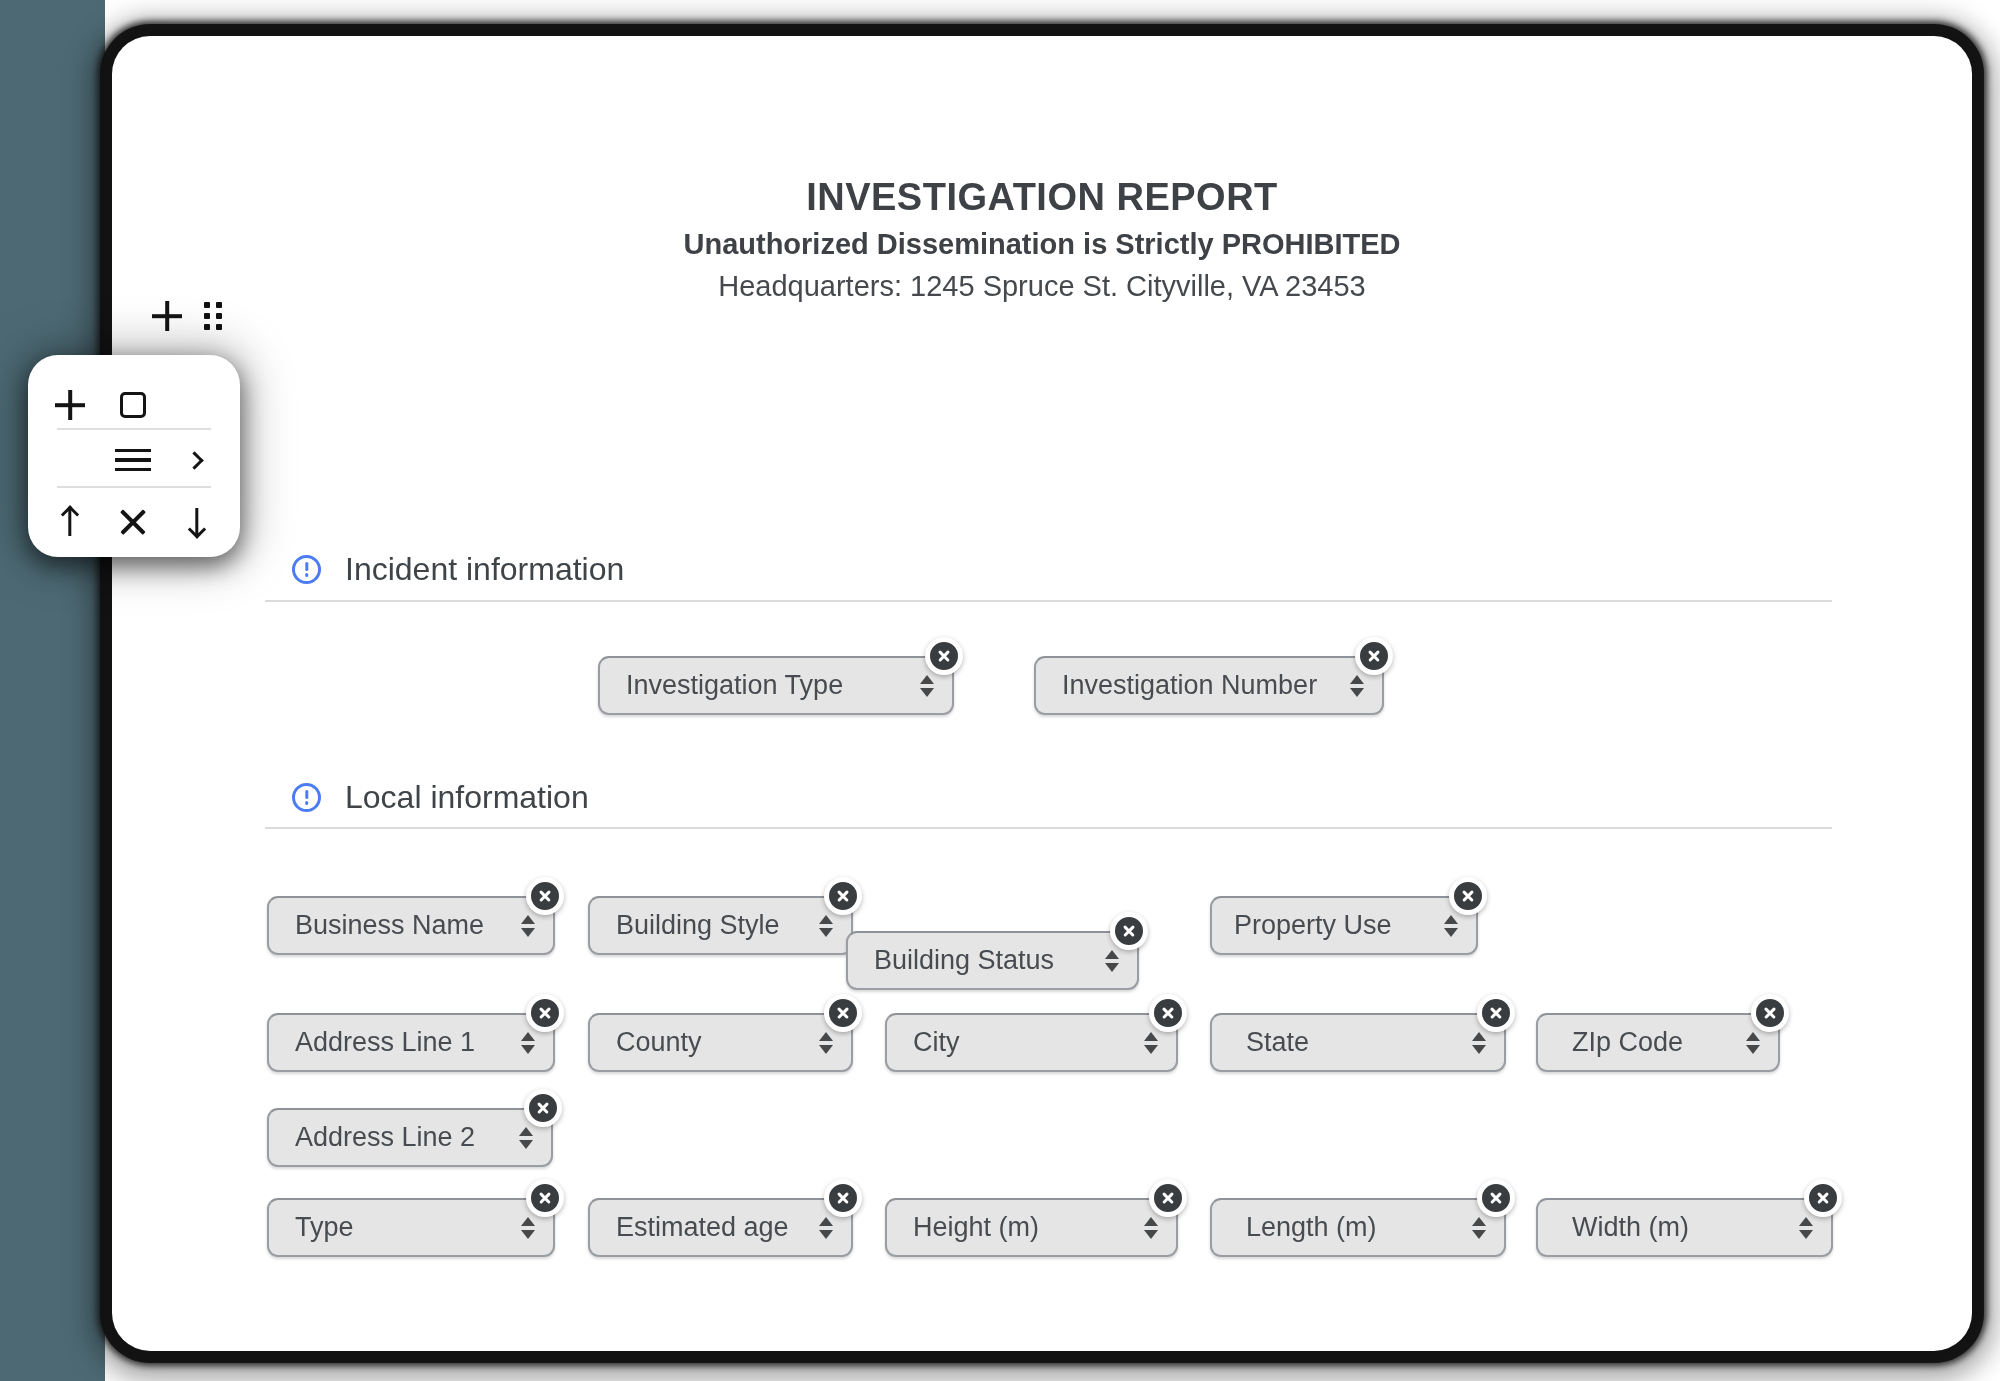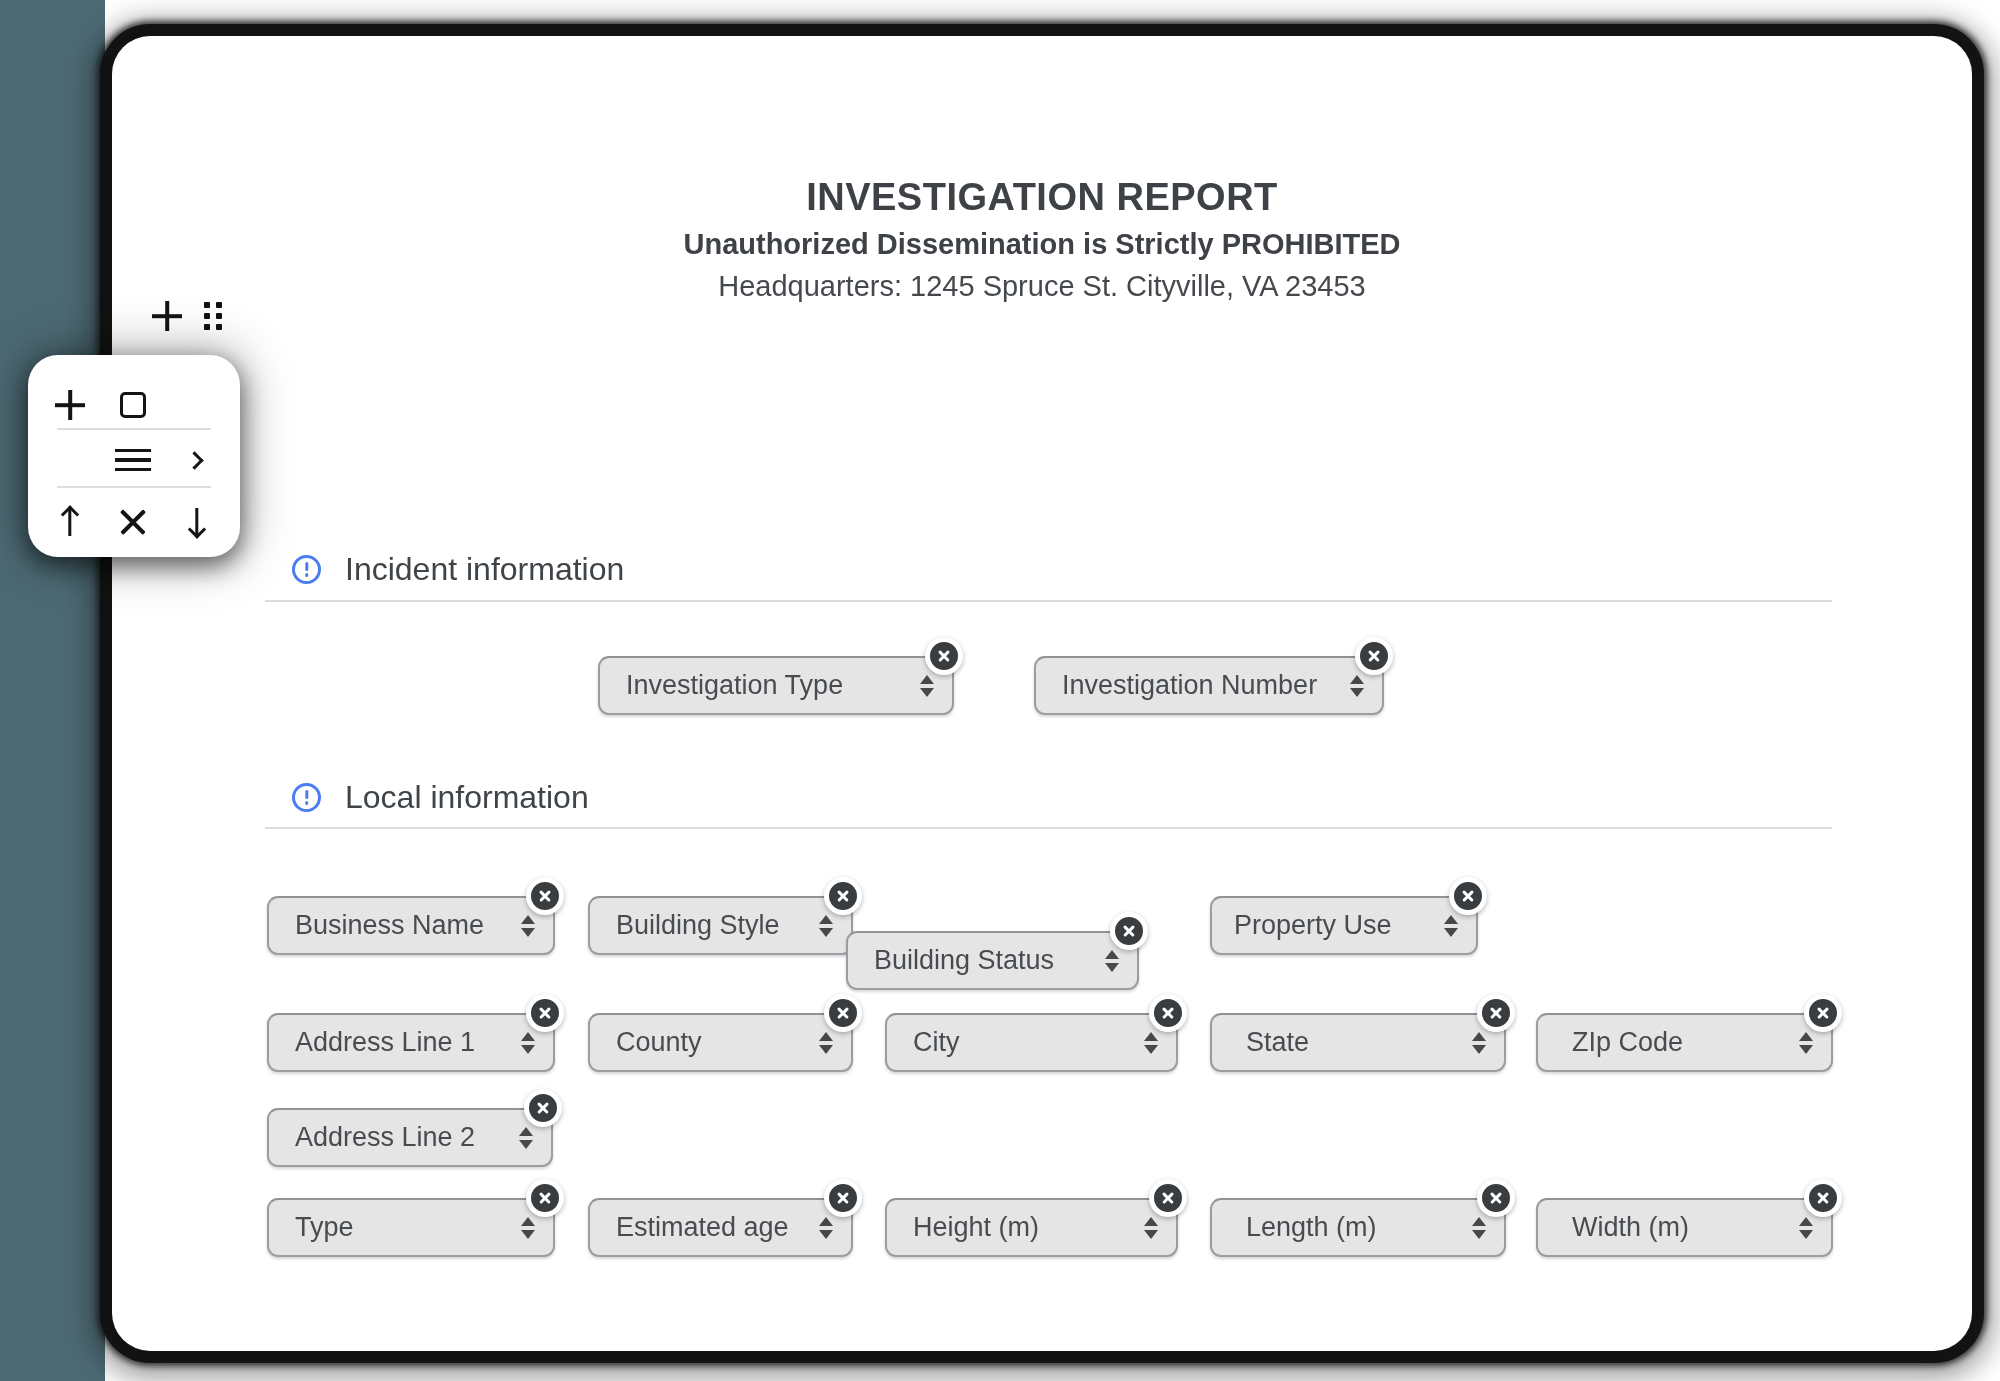--- a/index.html
+++ b/index.html
@@ -233,21 +233,21 @@
   <span class="badge"></span>
 </div>
 <div class="chip" style="left:1210px;top:1013px;width:296px;padding-left:34px;">
   <span class="chip-label">State</span>
   <span class="spinner">
       <i class="up"></i>
       <i class="dn"></i>
     </span>
   <span class="badge"></span>
 </div>
-<div class="chip" style="left:1536px;top:1013px;width:297px;padding-left:34px;text-align:right;">
+<div class="chip" style="left:1536px;top:1013px;width:244px;padding-left:34px;text-align:right;">
   <span class="chip-label">ZIp Code</span>
   <span class="spinner">
       <i class="up"></i>
       <i class="dn"></i>
     </span>
   <span class="badge"></span>
 </div>
 
 <div class="chip" style="left:267px;top:1108px;width:286px;">
   <span class="chip-label">Address Line 2</span>

